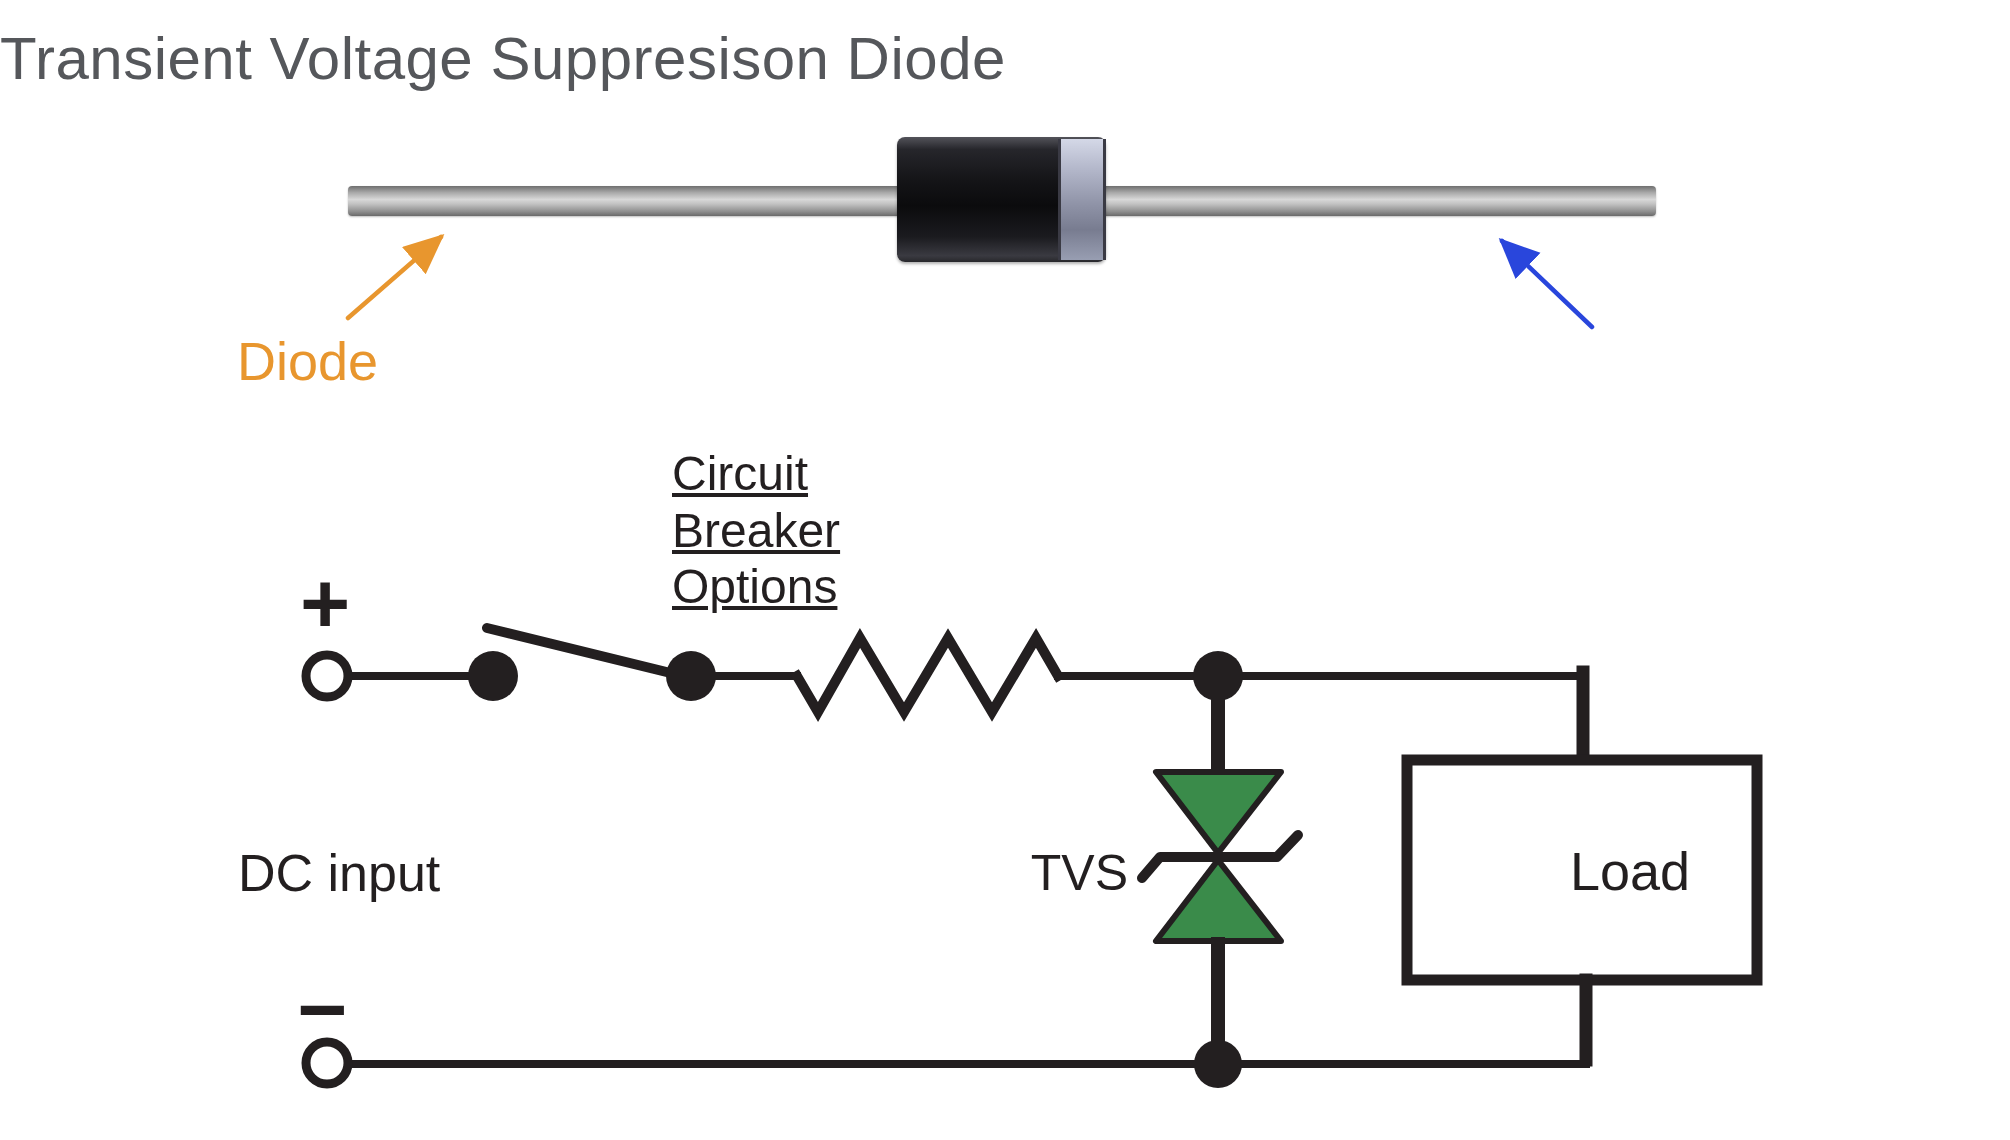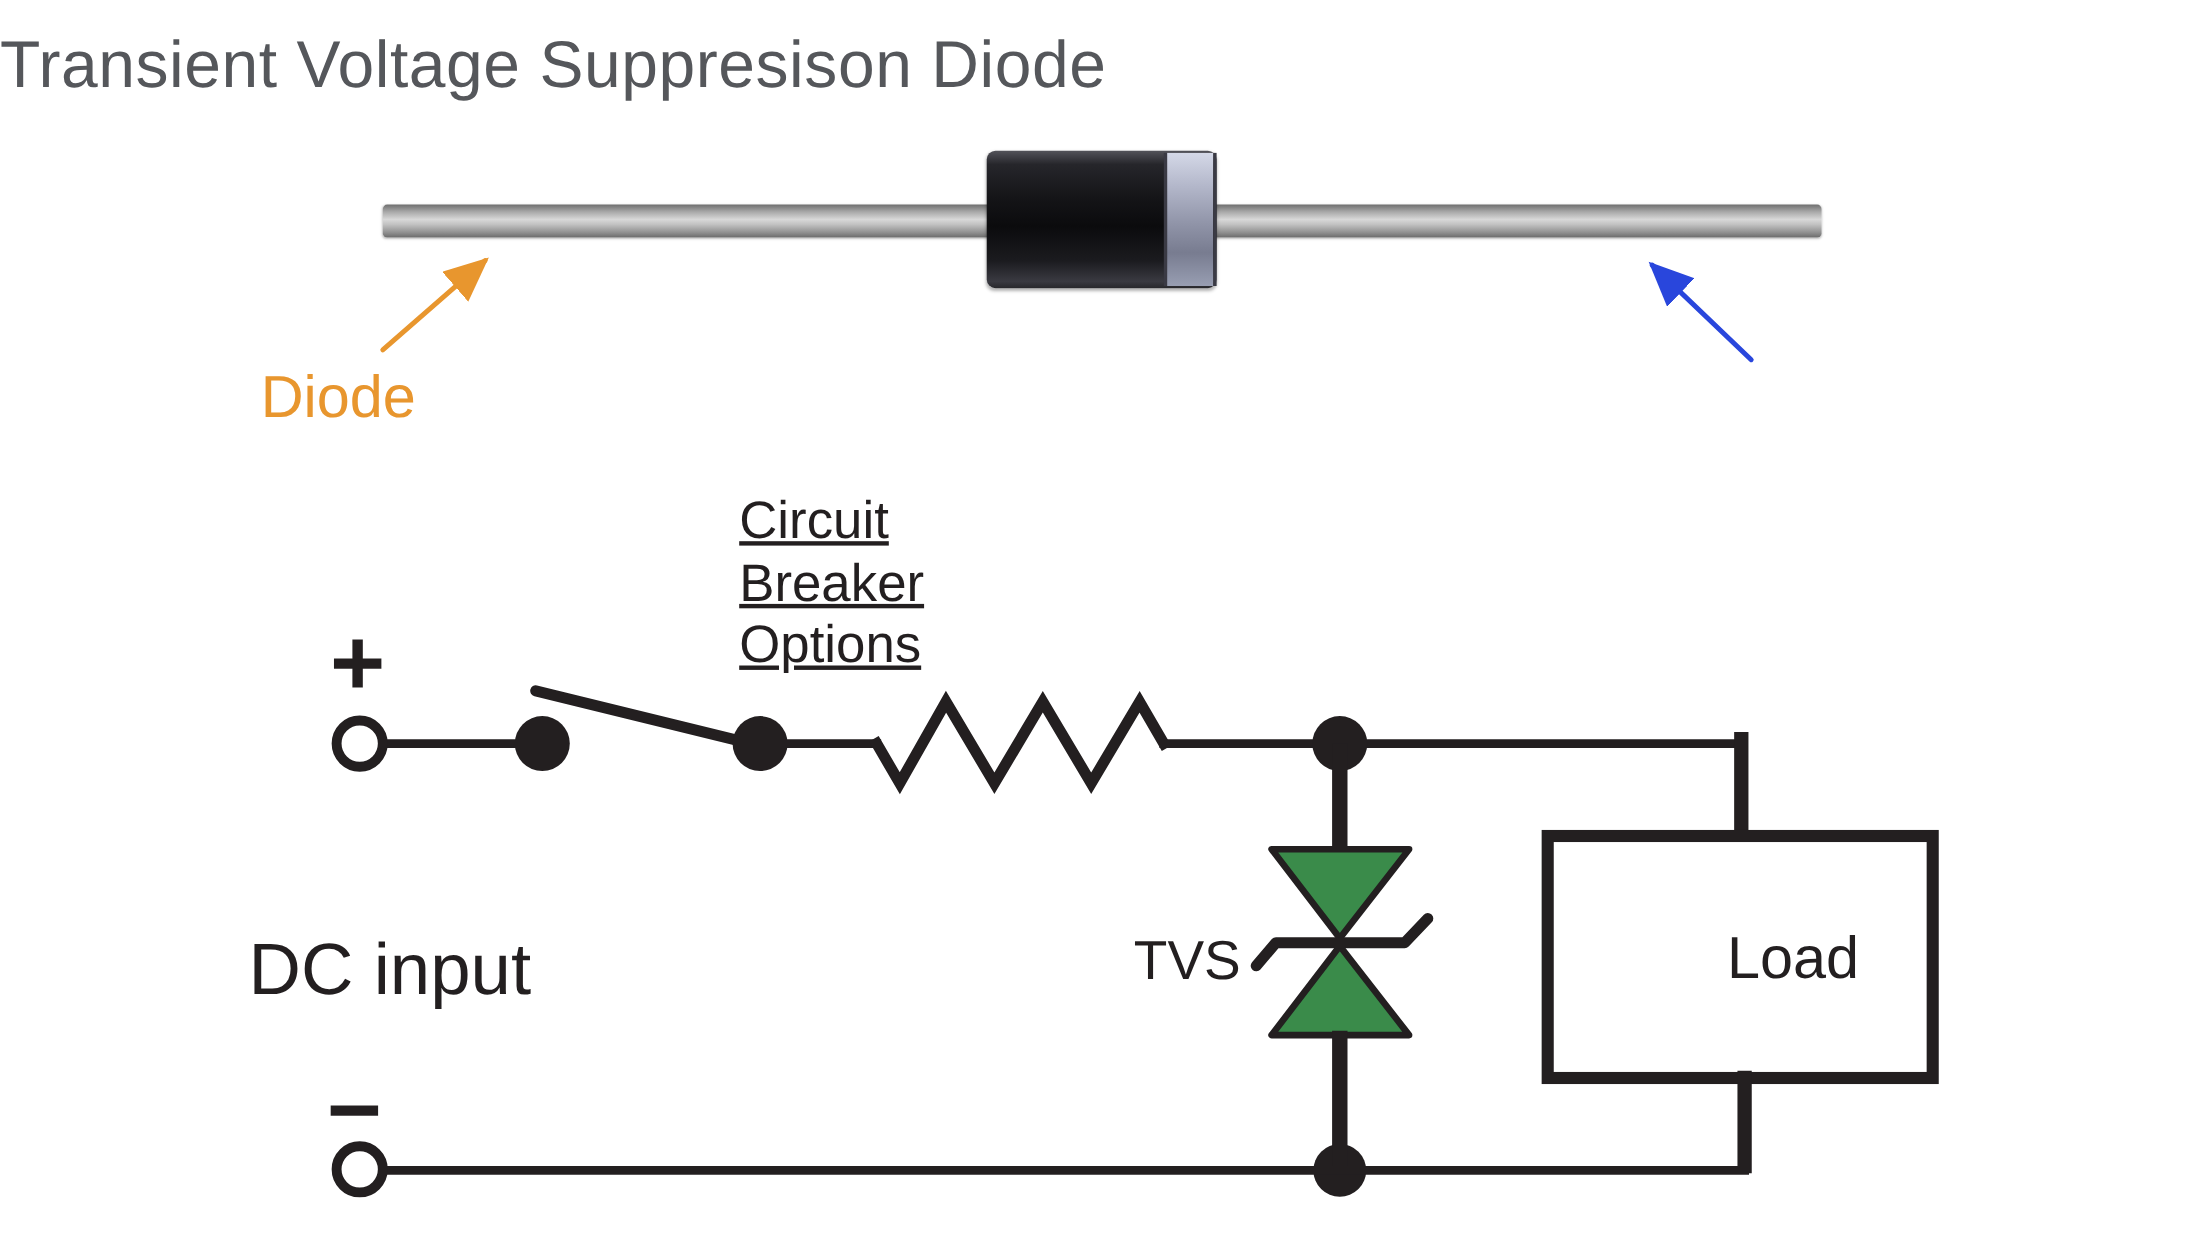--- a/index.html
+++ b/index.html
@@ -32,21 +32,21 @@
         background:linear-gradient(to bottom,#d4d8e7 0%,#b3b7ca 25%,#8e92a6 55%,
                    #787c90 75%,#989eb2 100%);
         border-left:3px solid #3a3a44;border-right:3px solid #3a3a44;}
 
   .label{position:absolute;font-size:54px;}
   .anode{left:237px;top:330px;color:var(--orange);}
   .cathode{left:1488px;top:350px;color:var(--blue);}
 
   .breaker{position:absolute;left:672px;top:446px;font-size:48px;line-height:1.18;
            color:var(--black);white-space:pre-line;text-decoration:underline;}
-  .dcinput{position:absolute;left:226px;top:843px;font-size:66px;color:var(--black);text-align:center;}
+  .dcinput{position:absolute;left:238px;top:843px;font-size:52px;color:var(--black);text-align:center;}
   .plus{position:absolute;left:300px;top:560px;font-size:86px;font-weight:bold;
         color:var(--black);line-height:1;}
   .minus{position:absolute;left:297px;top:966px;font-size:86px;font-weight:bold;
         color:var(--black);line-height:1;}
   .tvslabel{position:absolute;left:1014px;top:844px;width:114px;text-align:right;
         font-size:50px;color:var(--black);}
   .loadlabel{position:absolute;left:1455px;top:840px;width:350px;text-align:center;
         font-size:54px;color:var(--black);}
 
   svg.overlay{position:absolute;left:0;top:0;}

